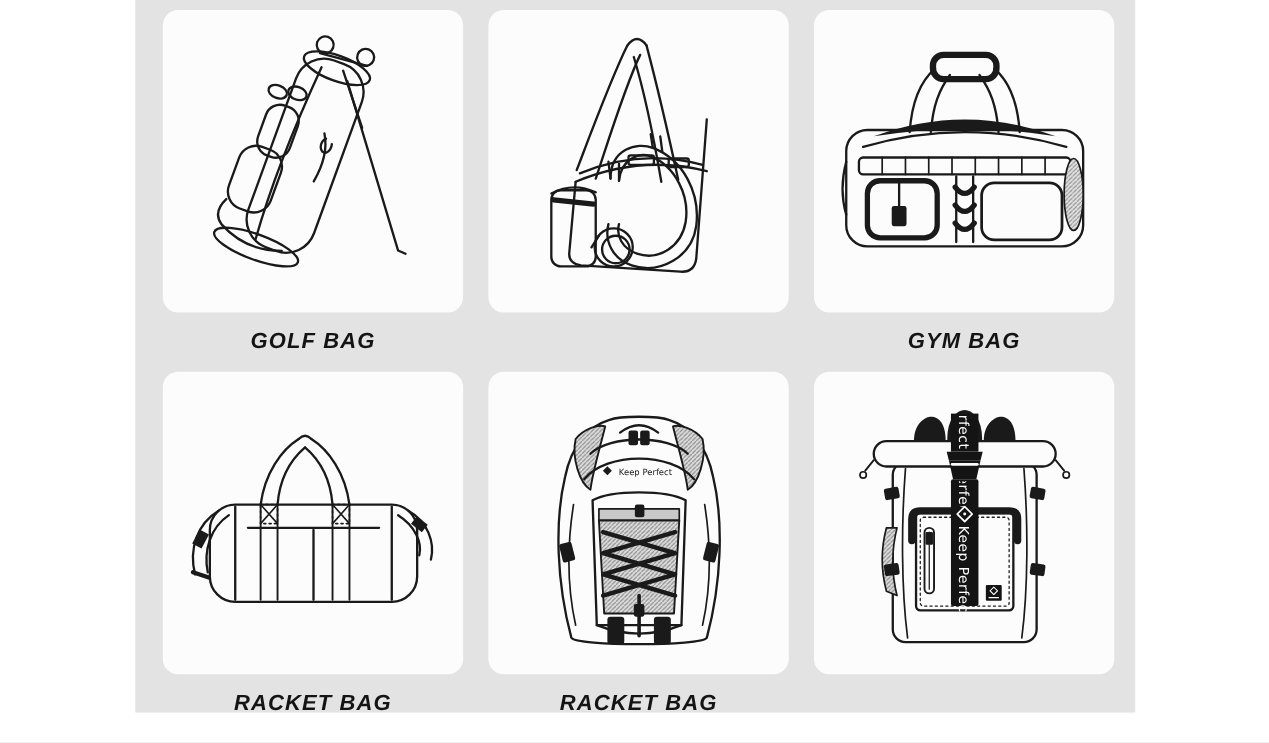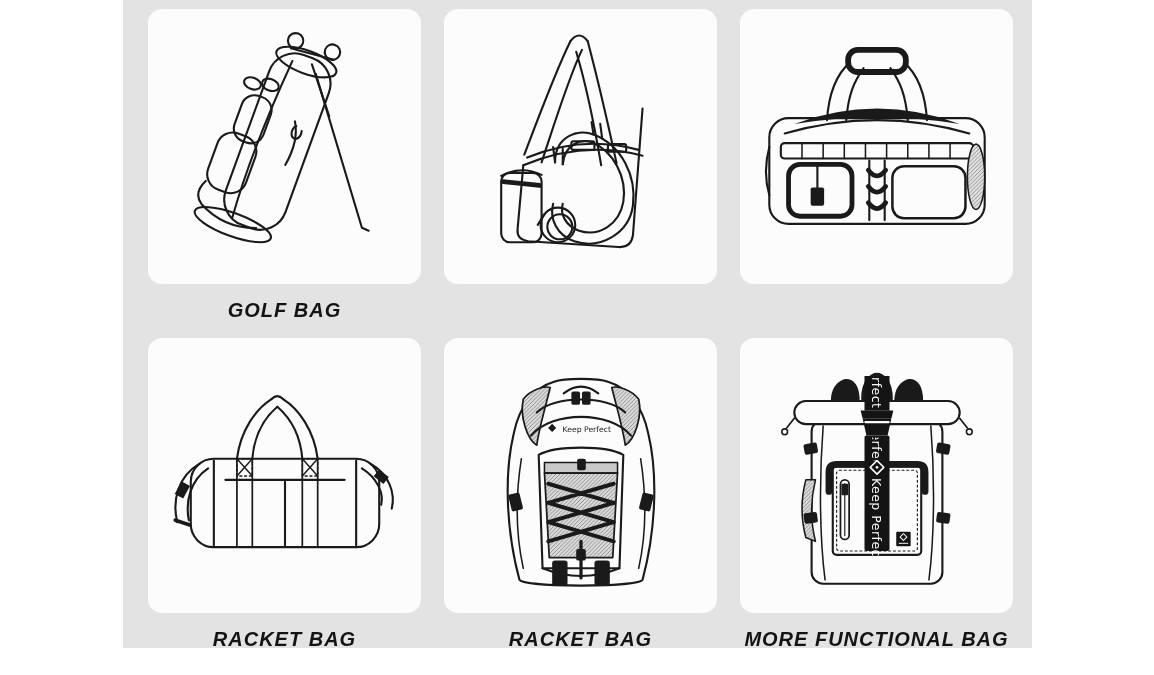--- a/index.html
+++ b/index.html
@@ -115,20 +115,21 @@
             <path d="M68 150 v24"></path>
             <rect x="61" y="172" width="14" height="19" rx="2" fill="#1a1a1a" stroke="none"></rect>
             <path d="M122 144 v62 M138 144 v62"></path>
             <path d="M121 154 q9 12 18 0 M121 171 q9 12 18 0 M121 188 q9 12 18 0" stroke-width="5"></path>
             <rect x="146" y="150" width="76" height="54" rx="12" stroke-width="2.6"></rect>
             <ellipse cx="233" cy="161" rx="9" ry="34" fill="url(#meshC)" stroke-width="1.6"></ellipse>
             <path d="M18 130 q-7 26 0 50"></path>
           </g>
         </svg>
       </div>
+      <div class="label">GYM BAG</div>
     </div>
 
     <div class="cell c4">
       <div class="card">
         <svg viewBox="0 0 260 260">
           <g class="ln">
             <rect x="32" y="112" width="196" height="92" rx="24"></rect>
             <path d="M56 114 v88 M204 114 v88"></path>
             <path d="M80 112 v90 M96 112 v90 M148 112 v90 M164 112 v90" stroke-width="1.8"></path>
             <rect x="80" y="112" width="16" height="18" stroke-dasharray="2 3" stroke-width="1.5"></rect>
@@ -243,17 +244,16 @@
           </g>
           <g clip-path="url(#strapTopClip)">
             <text class="strap-type" transform="translate(125 -28) rotate(90)">Keep Perfect</text>
           </g>
           <g clip-path="url(#strapMidClip)">
             <text class="strap-type" transform="translate(125 38) rotate(90)">Keep Perfect</text>
           </g>
           <text class="strap-type" transform="translate(125 132) rotate(90)">Keep Perfect</text>
         </svg>
       </div>
-      <div class="label">MORE FUNCTIONAL BAG</div>
     </div>
 
   </div>
 </div>
 
 </body></html>

